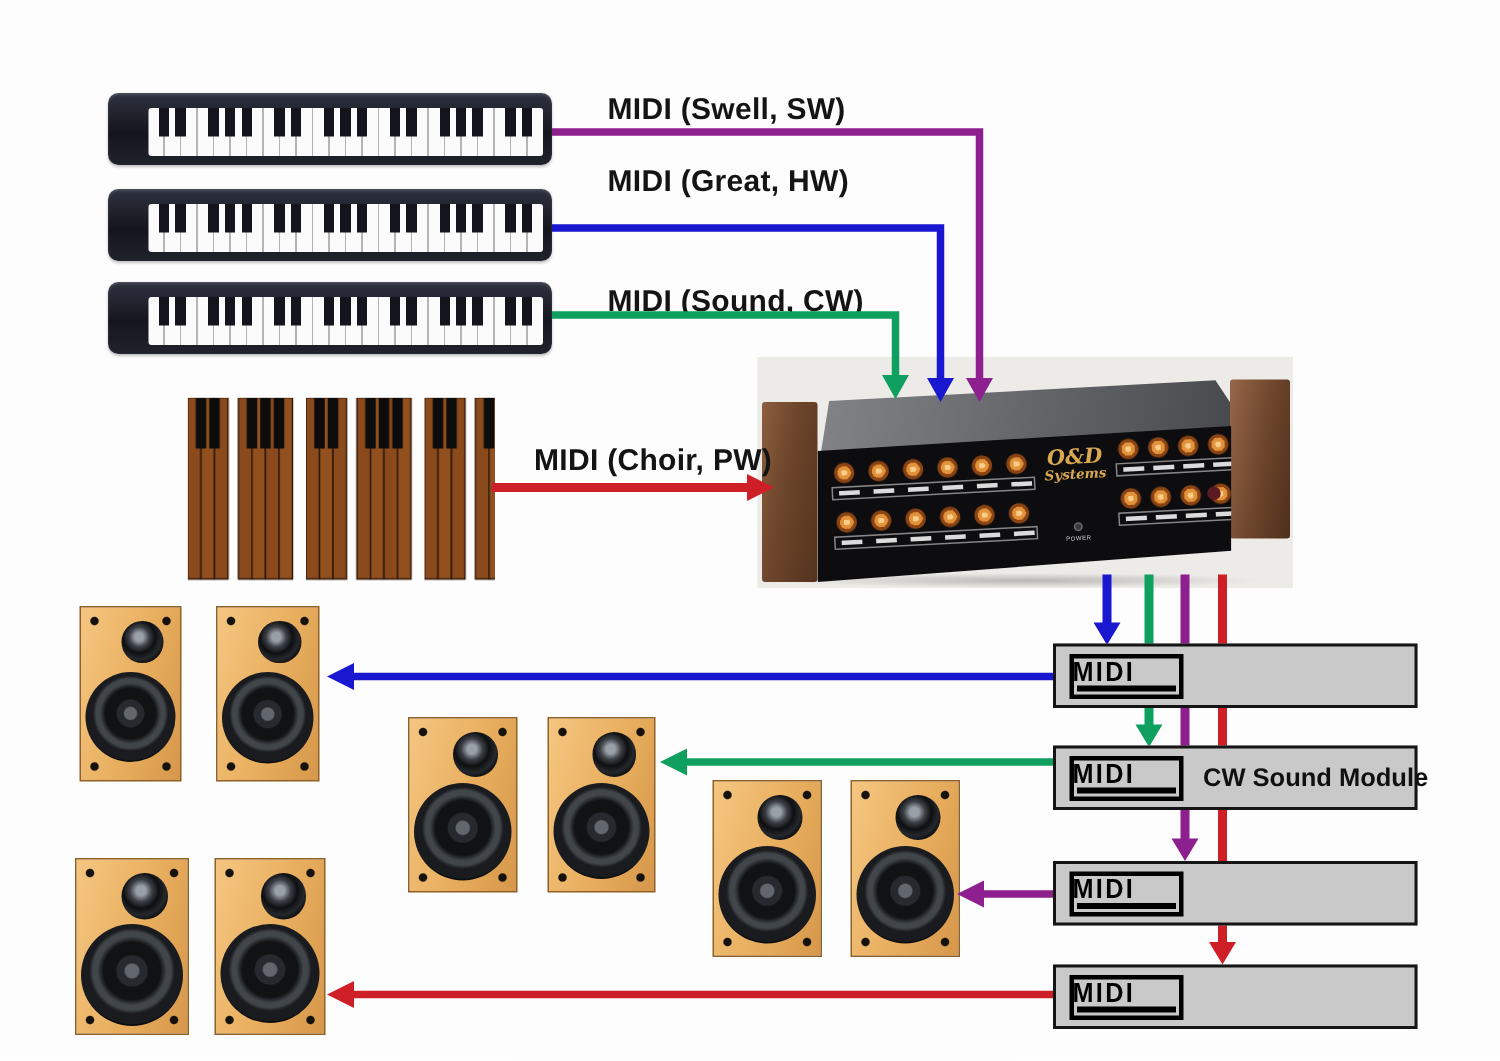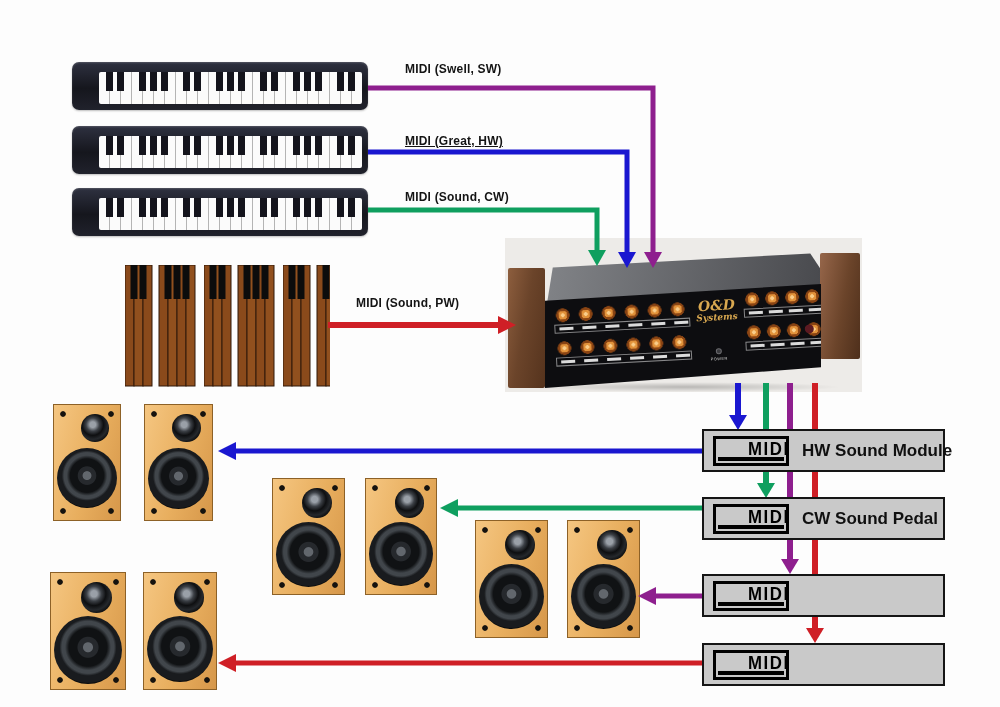--- a/index.html
+++ b/index.html
@@ -17,21 +17,21 @@
       transparent 14px 18px,#14141c 18px 25px,
       transparent 25px 40px,#14141c 40px 47px,
       transparent 47px 51px,#14141c 51px 58px,
       transparent 58px 62px,#14141c 62px 69px,
       transparent 69px 77px);}
 
   
   .pedalboard{position:absolute;}
 
   
-  .cable-label{position:absolute;font-weight:bold;font-size:12px;color:#141414;letter-spacing:.2px;}
+  .cable-label{position:absolute;font-weight:bold;font-size:20px;color:#141414;letter-spacing:.2px;}
 
   
   .device{position:absolute;left:505px;top:238px;width:357px;height:154px;background:#edebe8;}
   .dv-top{position:absolute;left:30px;top:12px;width:296px;height:58px;
     clip-path:polygon(6% 30%,93% 6%,100% 60%,4% 94%);
     background:linear-gradient(100deg,#84868a,#46474b);}
   .dv-wood{position:absolute;border-radius:2px;}
   .dv-wood-l{left:3px;top:30px;width:37px;height:120px;
     background:linear-gradient(100deg,#8d5e3e 0%,#6b442a 45%,#55331d 100%);}
   .dv-wood-r{left:315px;top:15px;width:40px;height:106px;
@@ -73,21 +73,21 @@
     background:radial-gradient(circle at 50% 46%,#62676d 0 9%,#26292d 11% 20%,#101214 22% 38%,#41464b 46% 52%,#191b1e 57% 70%,#0b0c0d 72% 87%,#34383c 89%);}
 
   
   .wires{position:absolute;left:0;top:0;z-index:5;pointer-events:none;}
 
   
   .module{position:absolute;left:702px;width:243px;height:43px;z-index:6;
     background:#c9c9c9;border:2px solid #151515;box-sizing:border-box;
     display:flex;align-items:center;gap:13px;padding-left:9px;}
   .midilogo{position:relative;flex:0 0 auto;width:76px;height:30px;border:3px solid #000;box-sizing:border-box;
-    display:flex;align-items:flex-start;justify-content:center;padding-left:36px;}
+    display:flex;align-items:flex-start;justify-content:flex-start;}
   .midilogo-text{font-weight:bold;font-size:16px;letter-spacing:1.5px;color:#000;line-height:1;margin-top:1px;
     transform:scale(1.05,1.15);transform-origin:top center;}
   .midilogo-bar{position:absolute;left:2px;right:2px;bottom:2px;height:4px;background:#000;}
   .module-label{font-weight:bold;font-size:17px;color:#101010;white-space:nowrap;}
 </style>
 </head>
 <body>
 
 <div class="stage">
 
@@ -182,23 +182,23 @@
   <div class="speaker" style="left:50px;top:572px;width:76px;height:118px;">
     <div class="tweeter"></div>
       <div class="woofer"></div>
   </div>
   <div class="speaker" style="left:143px;top:572px;width:74px;height:118px;">
     <div class="tweeter"></div>
       <div class="woofer"></div>
   </div>
 
   <div class="cable-label" style="left:405px;top:62px;">MIDI (Swell, SW)</div>
-  <div class="cable-label" style="left:405px;top:134px;text-decoration:underline;">MIDI (Great, HW)</div>
+  <div class="cable-label" style="left:405px;top:110px;">MIDI (Great, HW)</div>
   <div class="cable-label" style="left:405px;top:190px;">MIDI (Sound, CW)</div>
-  <div class="cable-label" style="left:356px;top:296px;">MIDI (Sound, PW)</div>
+  <div class="cable-label" style="left:356px;top:296px;">MIDI (Choir, PW)</div>
 
   <svg class="wires" width="1000" height="707">
 
     <g>
       <path d="M368 88 H653 V253" fill="none" stroke-width="5" stroke="#8e1f8e"></path>
       <polygon points="644,252 662,252 653,268" fill="#8e1f8e"></polygon>
     </g>
     <g>
       <path d="M368 152 H627 V253" fill="none" stroke-width="5" stroke="#1a17d0"></path>
       <polygon points="618,252 636,252 627,268" fill="#1a17d0"></polygon>
@@ -245,28 +245,27 @@
       <path d="M702 663 H235" fill="none" stroke-width="5" stroke="#cf1f26"></path>
       <polygon points="218,663 236,654 236,672" fill="#cf1f26"></polygon>
     </g>
   </svg>
 
   <div class="module" style="top:429px;">
     <div class="midilogo">
       <span class="midilogo-text">MIDI</span>
       <div class="midilogo-bar"></div>
     </div>
-    <span class="module-label">HW Sound Module</span>
   </div>
   <div class="module" style="top:497px;">
     <div class="midilogo">
       <span class="midilogo-text">MIDI</span>
       <div class="midilogo-bar"></div>
     </div>
-    <span class="module-label">CW Sound Pedal</span>
+    <span class="module-label">CW Sound Module</span>
   </div>
   <div class="module" style="top:574px;">
     <div class="midilogo">
       <span class="midilogo-text">MIDI</span>
       <div class="midilogo-bar"></div>
     </div>
   </div>
   <div class="module" style="top:643px;">
     <div class="midilogo">
       <span class="midilogo-text">MIDI</span>

